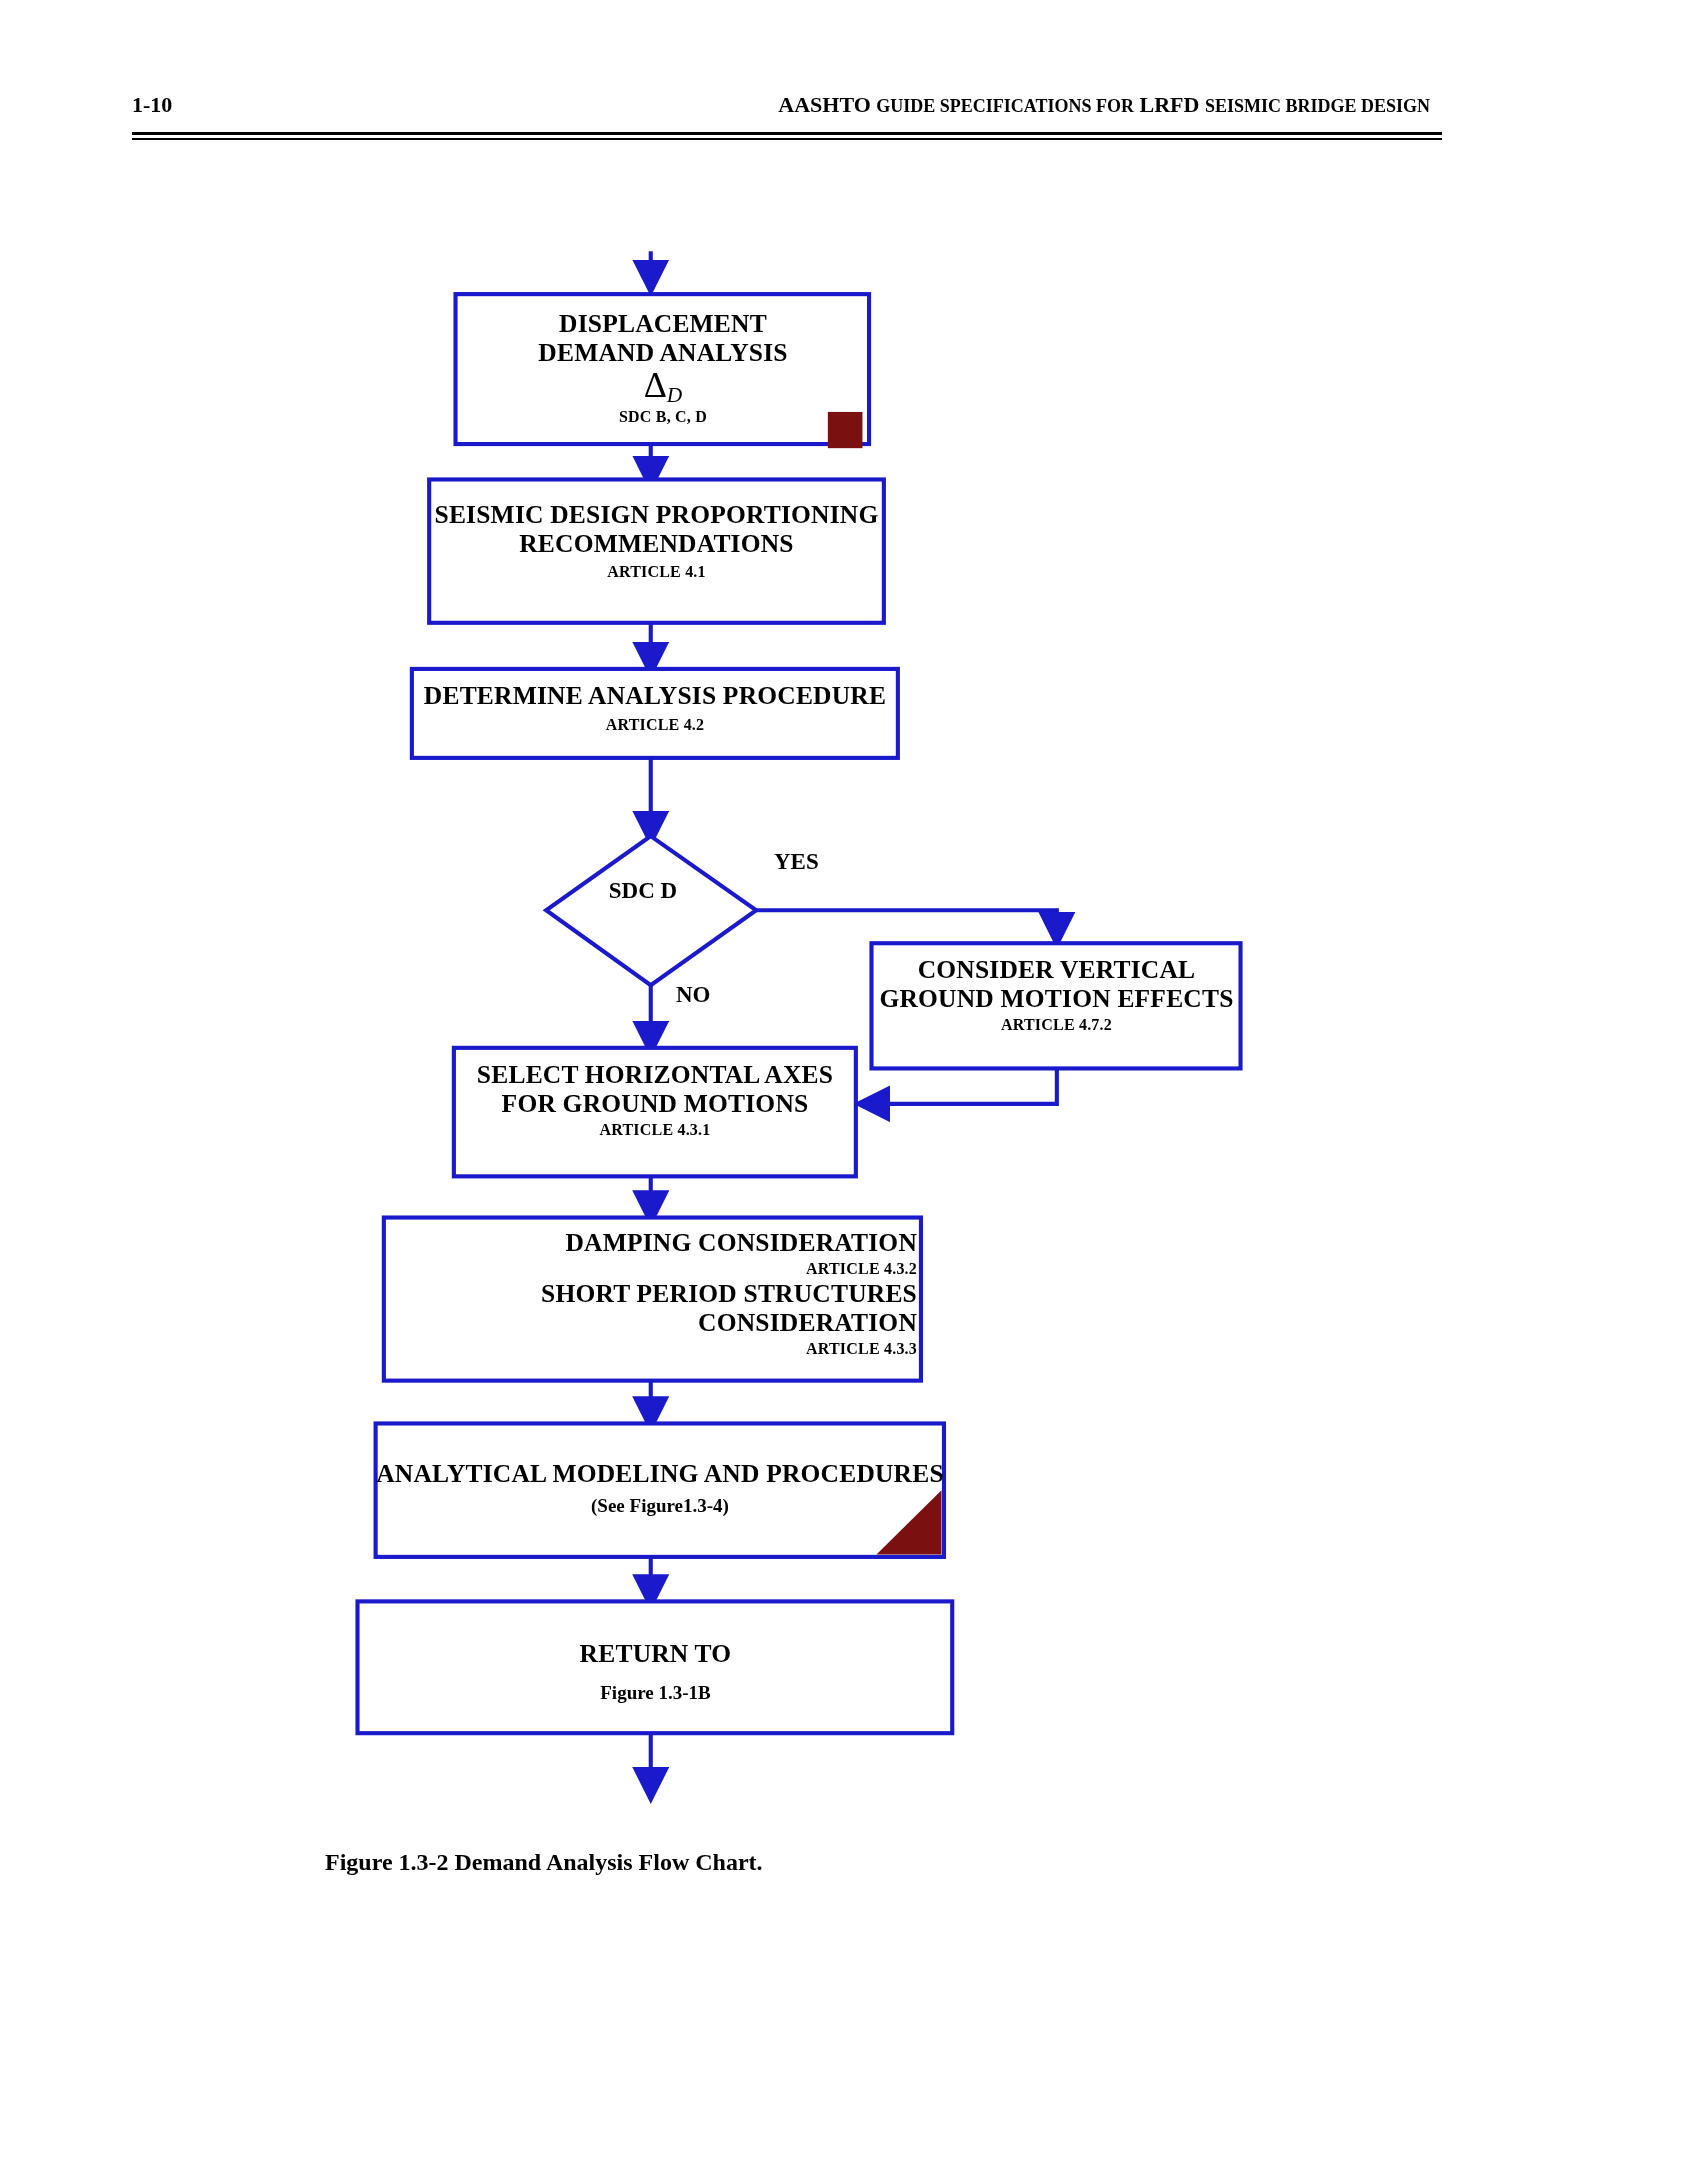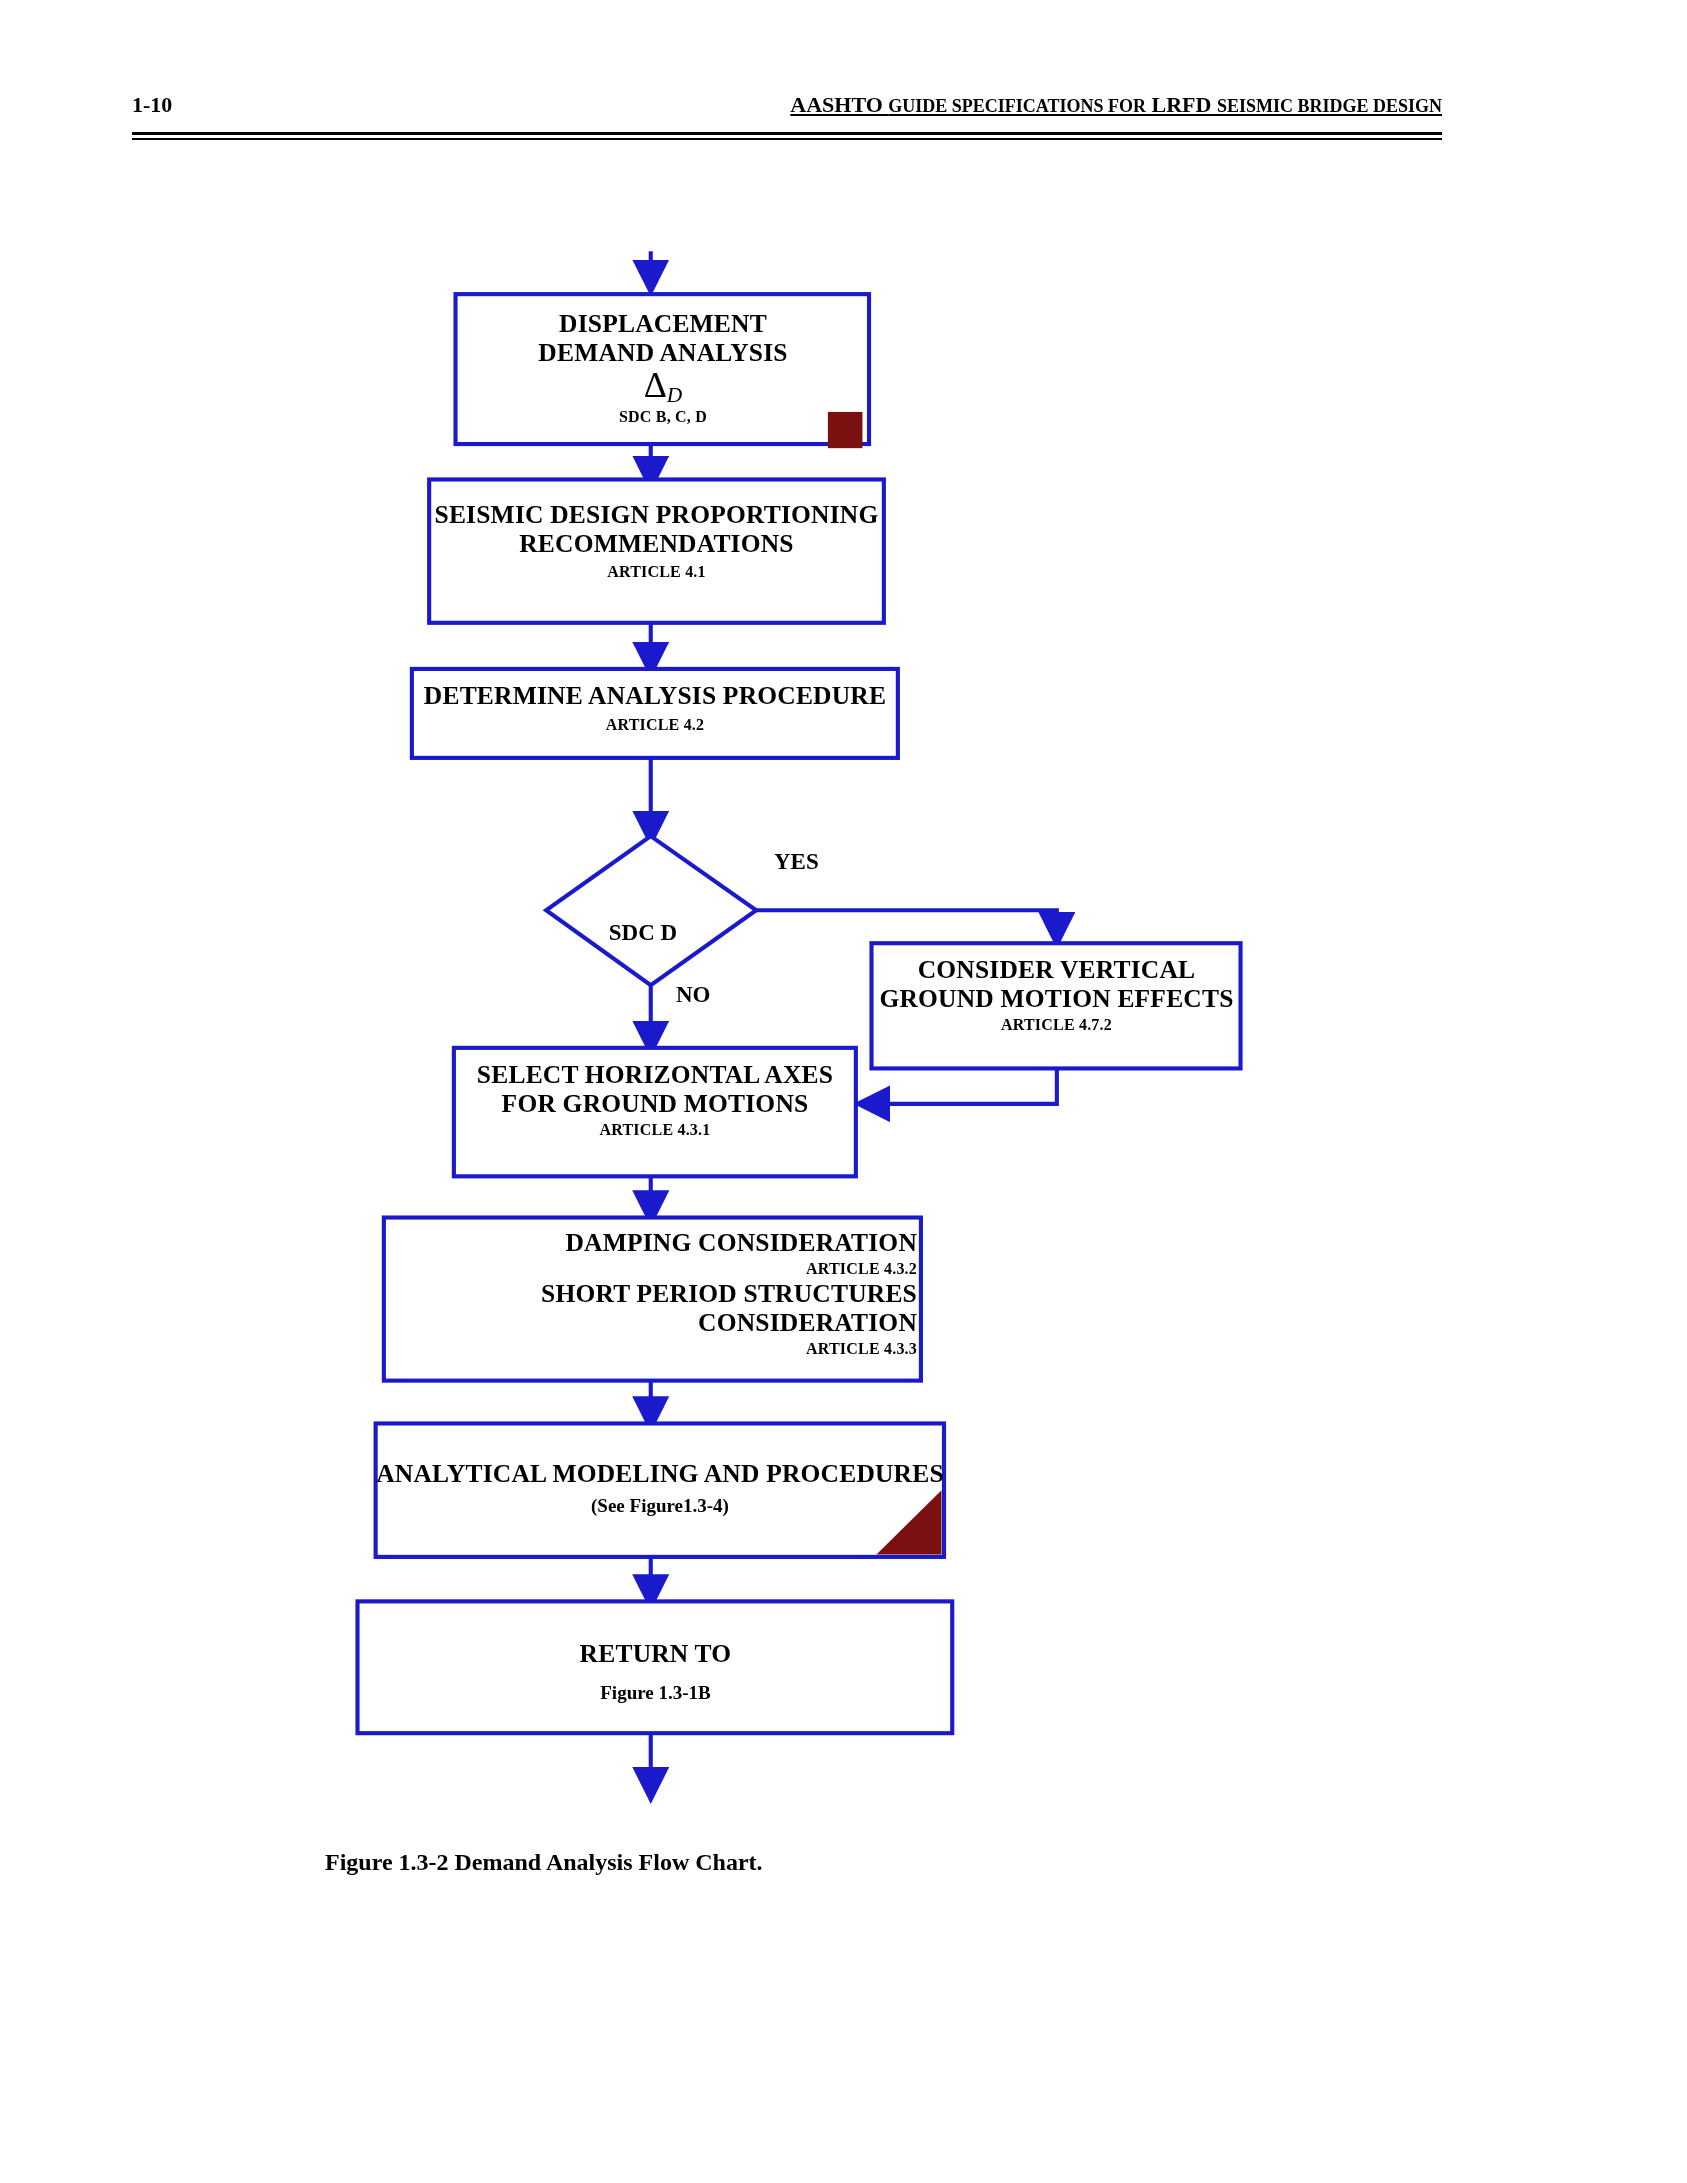--- a/index.html
+++ b/index.html
@@ -27,26 +27,25 @@
   #page-header .folio {
     position: absolute;
     left: 0;
     top: 0;
     font-size: 22px;
     font-weight: bold;
     letter-spacing: 0px;
   }
   #page-header .running-title {
     position: absolute;
-    right: 0;
+    right: 12px;
     top: 0;
     font-size: 22px;
     font-weight: bold;
     white-space: nowrap;
-    text-decoration: underline;
   }
   #page-header .running-title .sc {
     font-size: 18px;
   }
   #page-header .rule-outer {
     position: absolute;
     left: 0;
     right: 0;
     top: 40px;
     height: 3.3px;
@@ -210,21 +209,21 @@
     <div class="t-main">SEISMIC DESIGN PROPORTIONING</div>
     <div class="t-main">RECOMMENDATIONS</div>
     <div class="t-sub" style="margin-top:5px;">ARTICLE 4.1</div>
   </div>
 
   <div class="node-text" style="left:412px; top:682px; width:486px;">
     <div class="t-main">DETERMINE ANALYSIS PROCEDURE</div>
     <div class="t-sub" style="margin-top:5px;">ARTICLE 4.2</div>
   </div>
 
-  <div class="node-text" style="left:577px; top:920px; width:132px;">
+  <div class="node-text" style="left:577px; top:878px; width:132px;">
     <div class="t-diamond">SDC D</div>
   </div>
   <div class="node-text t-label" style="left:774px; top:849px;">YES</div>
   <div class="node-text t-label" style="left:676px; top:982px;">NO</div>
 
   <div class="node-text" style="left:872px; top:956px; width:369px;">
     <div class="t-main">CONSIDER VERTICAL</div>
     <div class="t-main">GROUND MOTION EFFECTS</div>
     <div class="t-sub" style="margin-top:3.3px;">ARTICLE 4.7.2</div>
   </div>

